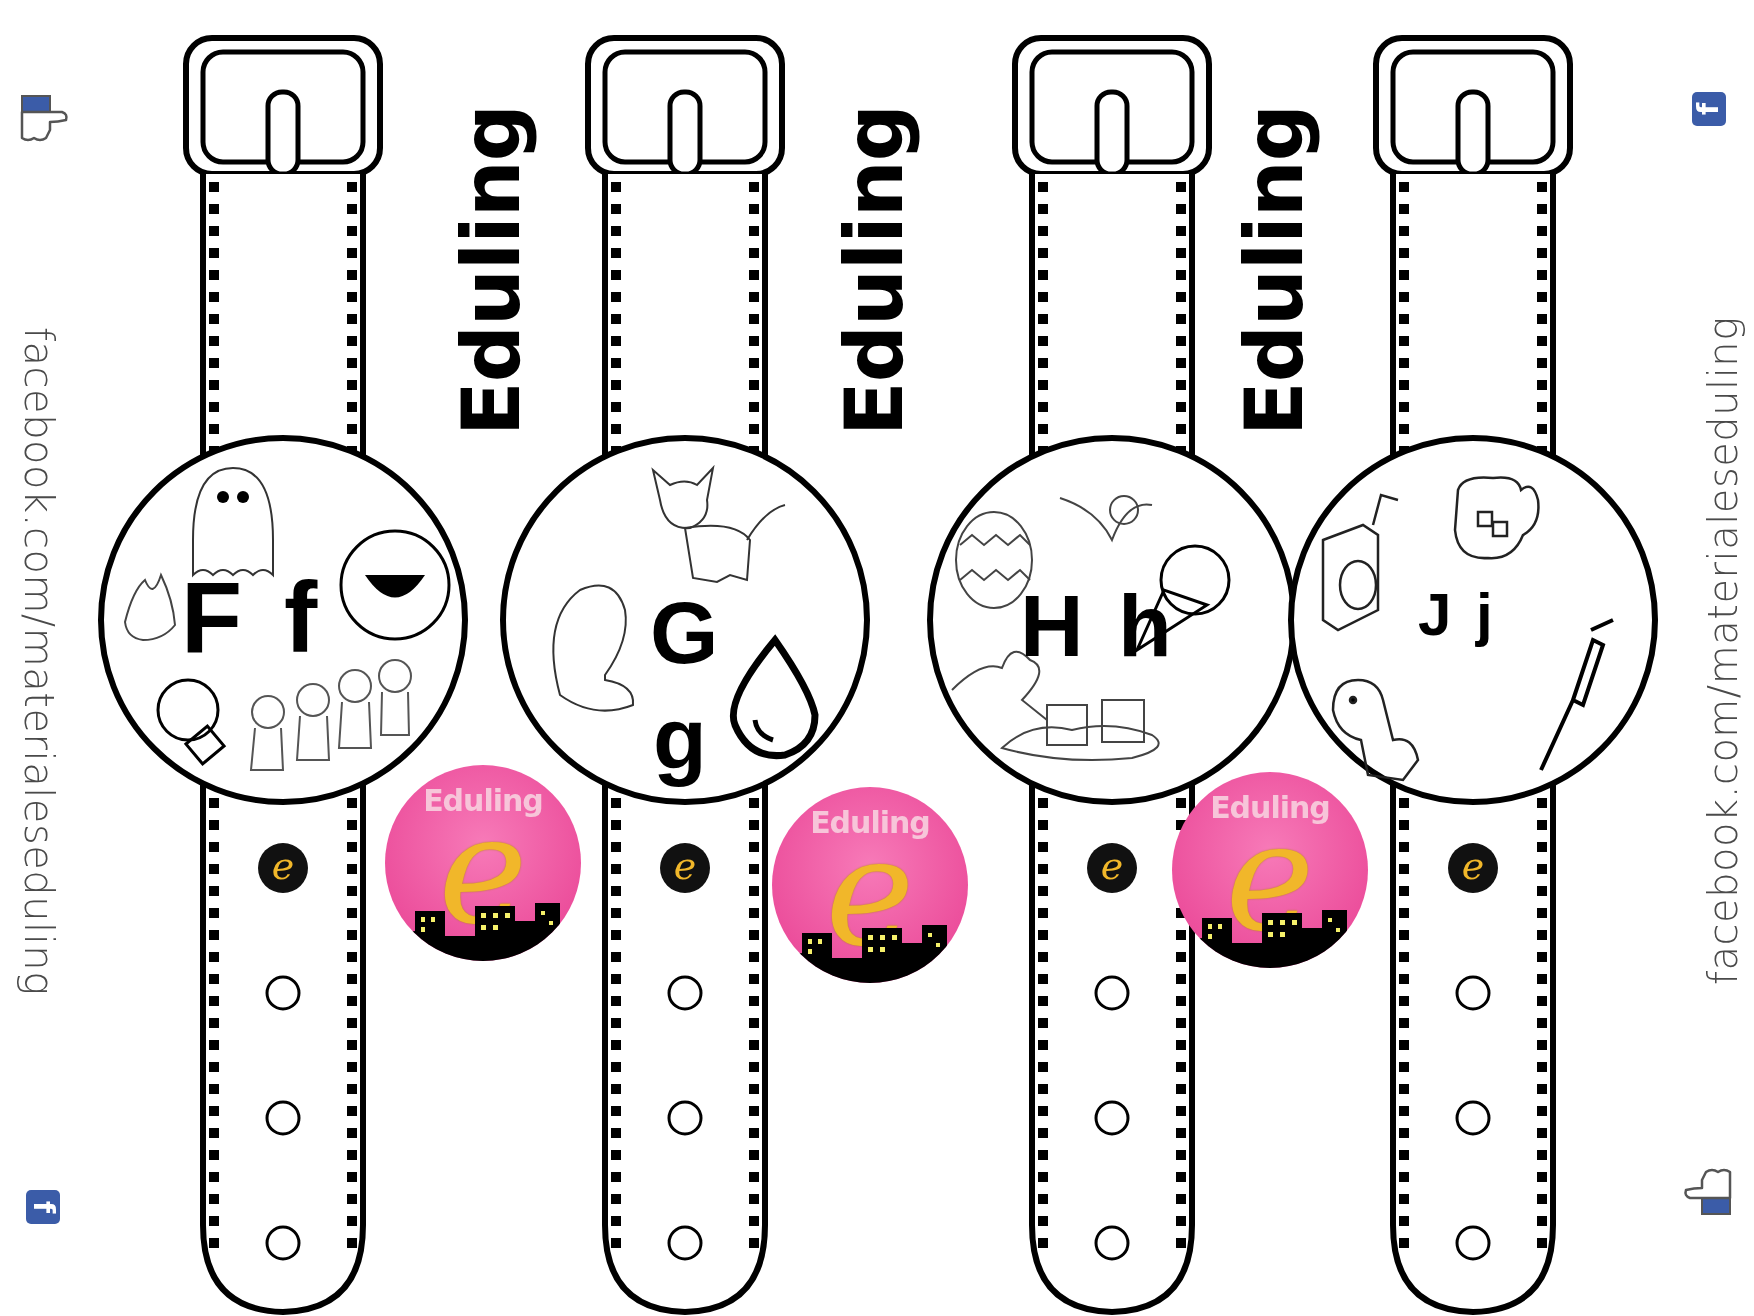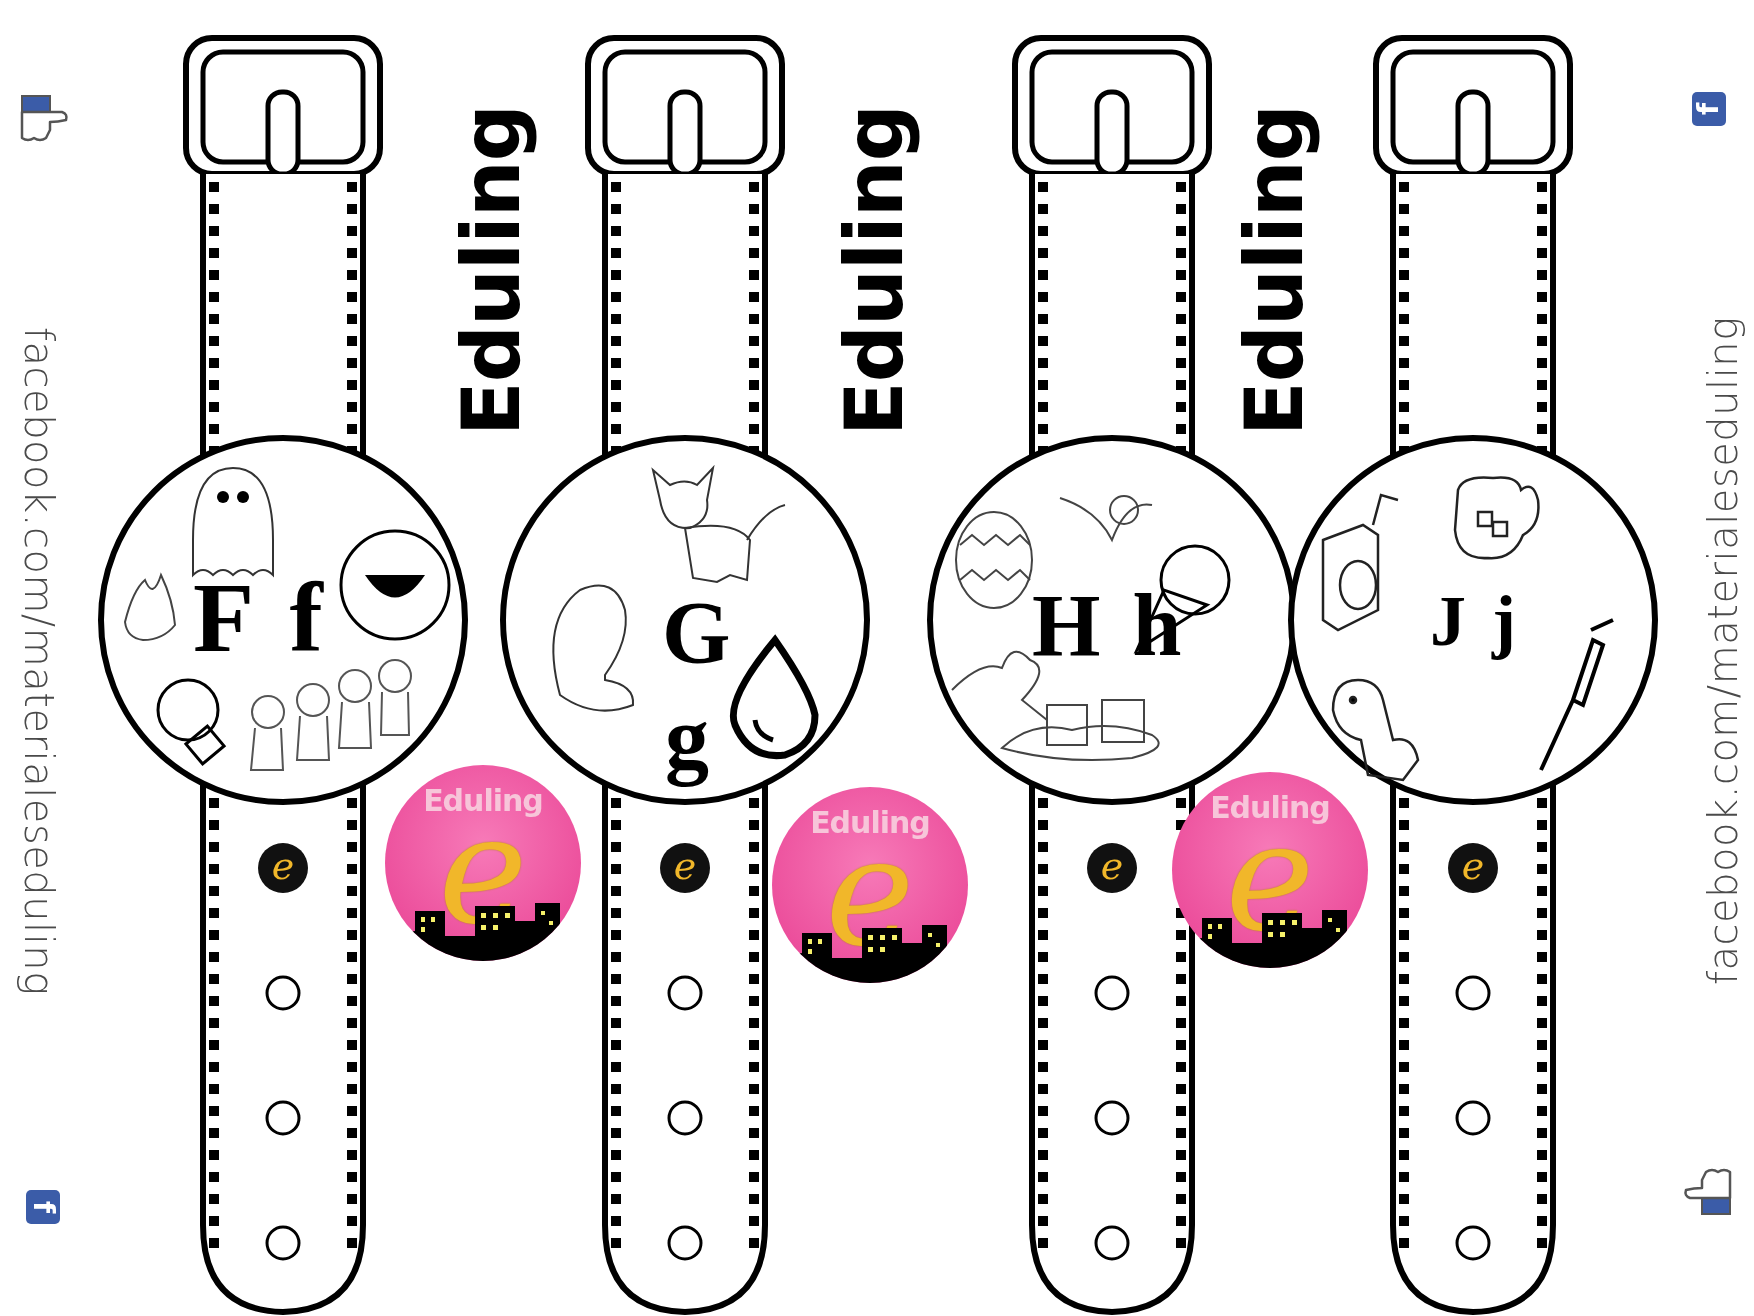--- a/index.html
+++ b/index.html
@@ -4,21 +4,21 @@
 <style>
   html, body { margin: 0; padding: 0; background: #ffffff; }
   body { width: 1754px; height: 1316px; position: relative; overflow: hidden; font-family: "DejaVu Sans", sans-serif; }
   .abs { position: absolute; }
   .side-url { position: absolute; font-family: "DejaVu Sans", sans-serif; font-size: 40px; color: #4a4a4a; font-weight: 300; letter-spacing: 0.5px; white-space: nowrap; }
   .side-url.left { left: 62px; top: 327px; transform-origin: 0 0; transform: rotate(90deg); }
   .side-url.right { left: 1700px; top: 985px; transform-origin: 0 0; transform: rotate(-90deg); }
   .fb-box { position: absolute; width: 34px; height: 34px; background: #3b5ca8; border-radius: 5px; color: #fff; font-weight: bold; font-size: 28px; line-height: 34px; text-align: center; font-family: "DejaVu Sans", sans-serif; }
   .eduling-vert { position: absolute; font-family: "DejaVu Sans", sans-serif; font-weight: bold; font-size: 80px; color: #000; white-space: nowrap; transform-origin: 0 0; transform: rotate(-90deg); letter-spacing: -1px; }
   .watch { position: absolute; top: 0; width: 400px; height: 1316px; }
-  .dial-letters { position: absolute; font-family: Liberation Serif, serif; font-weight: bold; color: #000; white-space: nowrap; margin-left: 12px; }
+  .dial-letters { position: absolute; font-family: Liberation Sans, sans-serif; font-weight: bold; color: #000; white-space: nowrap; }
   .big-logo { position: absolute; width: 196px; height: 196px; border-radius: 50%; background: radial-gradient(circle at 50% 40%, #f77ab8 0%, #ec4f9c 70%, #e0408f 100%); overflow: hidden; }
   .big-logo .brand { position: absolute; top: 18px; left: 0; width: 100%; text-align: center; font-family: "DejaVu Sans", sans-serif; font-weight: bold; font-size: 30px; letter-spacing: -1px; }
   .big-logo .e { position: absolute; top: 30px; left: 0; width: 100%; text-align: center; font-family: "DejaVu Serif", serif; font-style: italic; font-size: 150px; line-height: 150px; color: #f1b72a; text-shadow: 0 0 2px #b5811a; }
   .big-logo .city { position: absolute; left: 0; bottom: 0; width: 100%; height: 70px; }
   .small-logo { position: absolute; width: 50px; height: 50px; border-radius: 50%; background: #111; color: #f1b72a; font-family: "DejaVu Serif", serif; font-style: italic; font-size: 38px; line-height: 46px; text-align: center; }
 </style>
 </head>
 <body>
 
 <div class="side-url left">facebook.com/materialeseduling</div>
@@ -158,21 +158,21 @@
       <ellipse cx="85" cy="585" rx="18" ry="24"></ellipse>
       <path d="M100 525 L108 495 L125 500"></path>
       <path d="M185 490 Q190 475 220 478 Q245 475 248 490 Q260 480 265 500 Q268 525 250 535 Q240 560 215 558 Q185 560 182 530 Z"></path>
       <rect x="205" y="512" width="14" height="14"></rect>
         <rect x="220" y="522" width="14" height="14"></rect>
       <path d="M60 710 Q60 680 85 680 Q105 680 110 700 L120 740 Q140 735 145 760 L130 780 L95 775 L88 740 Q65 735 60 710 Z"></path>
       <circle cx="80" cy="700" r="3" fill="#000"></circle>
     </g>
     <path d="M268 770 L300 700 M300 700 L320 640 L330 645 L310 705 Z M318 630 L340 620" fill="none" stroke="#000" stroke-width="4"></path>
   </svg>
-  <div class="dial-letters" style="left:145px;top:580px;font-size:72px;">
+  <div class="dial-letters" style="left:145px;top:580px;font-size:60px;">
     <span>J</span>
     <span style="margin-left:8px">j</span>
   </div>
   <div class="small-logo" style="left:175px;top:843px;">e</div>
 </div>
 
 <div class="big-logo" style="left:385px;top:765px;">
   <div class="brand"><span style="color:#f7c5d9">Eduling</span></div>
   <div class="e">e</div>
   <svg class="city" viewBox="0 0 196 70">

